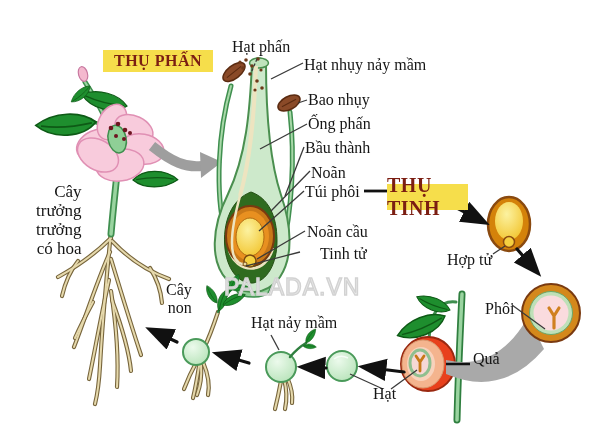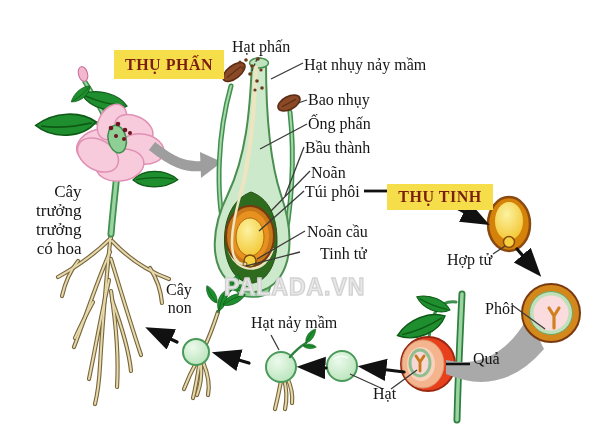--- a/index.html
+++ b/index.html
@@ -13,21 +13,21 @@
     line-height:1.12;z-index:5;text-align:right;
   }
   .stack span{display:block}
   .badge{
     position:absolute;background:#F6DE4B;color:#7B1E12;font-weight:bold;
     display:flex;align-items:center;justify-content:center;
     font-size:16px;letter-spacing:.5px;z-index:5;
   }
   .wm{
     position:absolute;left:224px;top:274px;z-index:6;
-    font-family:"Liberation Sans", sans-serif;font-weight:bold;
+    font-family:"Liberation Sans", sans-serif;font-weight:normal;
     font-size:23px;letter-spacing:1px;
     color:rgba(255,255,255,0.35);
     -webkit-text-stroke:1.3px #d2d2d2;
     text-shadow:0 0 1px #dcdcdc;
   }
 </style>
 </head>
 <body>
 
 <svg width="600" height="437" viewBox="0 0 600 437">
@@ -258,16 +258,16 @@
 <div class="lbl" style="left:311px;top:164px">Noãn</div>
 <div class="lbl" style="left:305px;top:183px">Túi phôi</div>
 <div class="lbl" style="left:307px;top:223px">Noãn cầu</div>
 <div class="lbl" style="left:320px;top:245px">Tinh tử</div>
 <div class="lbl" style="left:447px;top:251px">Hợp tử</div>
 <div class="lbl" style="left:485px;top:300px">Phôi</div>
 <div class="lbl" style="left:473px;top:350px">Quả</div>
 <div class="lbl" style="left:373px;top:385px">Hạt</div>
 <div class="lbl" style="left:251px;top:314px">Hạt nảy mầm</div>
 
-<div class="badge" style="left:114px;top:50px;width:110px;height:29px">THỤ PHẤN</div>
-<div class="badge" style="left:387px;top:184px;width:106px;height:26px;font-size:16px">THỤ TINH</div>
+<div class="badge" style="left:103px;top:50px;width:110px;height:22px">THỤ PHẤN</div>
+<div class="badge" style="left:387px;top:184px;width:81px;height:26px;font-size:20px">THỤ TINH</div>
 
 <div class="wm">PALADA.VN</div>
 
 </body></html>

